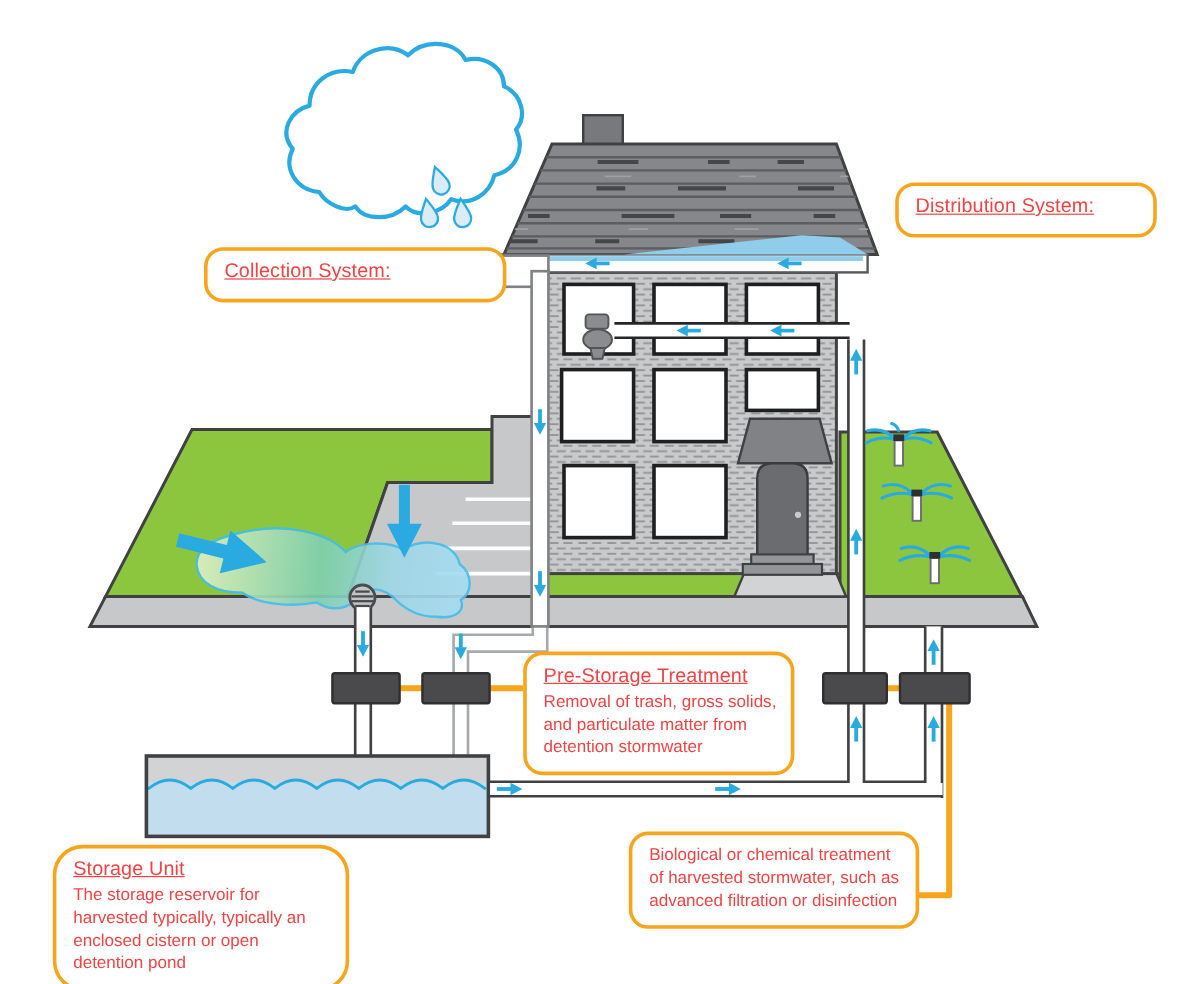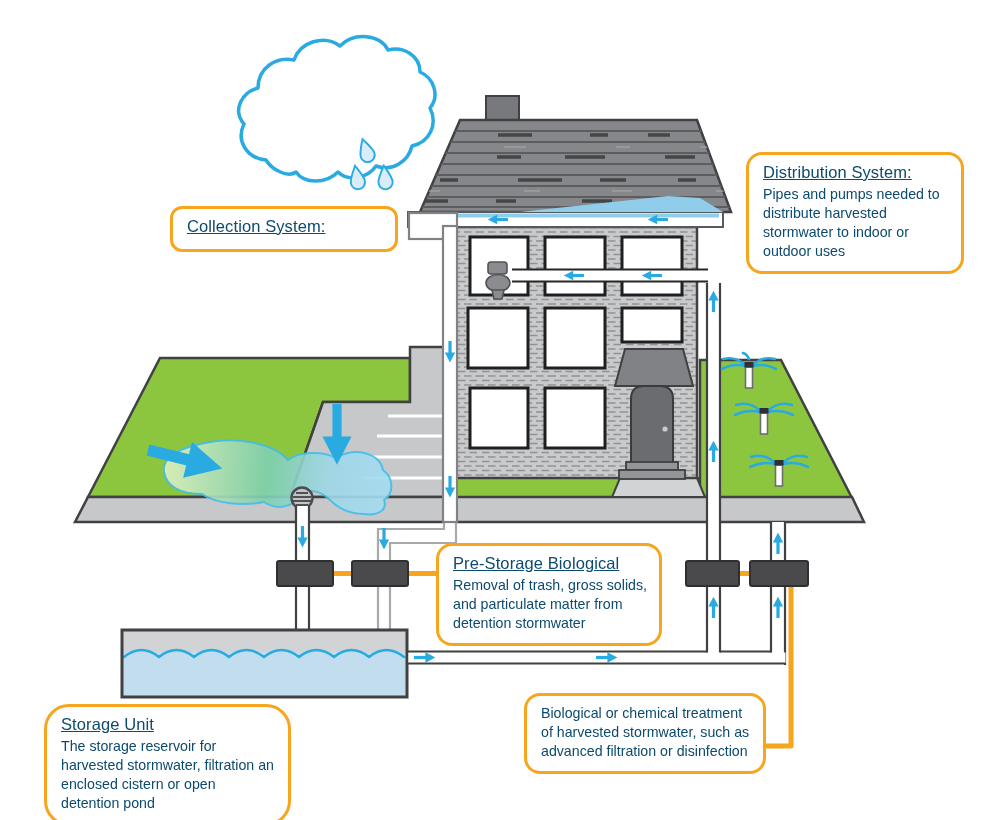--- a/index.html
+++ b/index.html
@@ -1,20 +1,20 @@
 <!DOCTYPE html>
 <html style="--orange: #F7A51C; --blue: #29ABE2; --green: #8CC63F; --roof: #85878A; --wall: #C9CACC; --dark: #4A4A4C; --tankwater: #C2DDEE; --puddle_green: #7FD0B2; --puddle_blue: #A5DCF2;"><head>
 <meta charset="utf-8">
 <style>
   html,body{margin:0;padding:0;background:#fff;}
   #stage{position:relative;width:983px;height:820px;background:#fff;overflow:hidden;
          font-family:"Liberation Sans",sans-serif;}
   svg{position:absolute;left:0;top:0;}
   .note{position:absolute;background:#fff;border:3.5px solid var(--orange,#F7A51C);
-        border-radius:16px;padding:8px 12px 10px 14px;color:#0c4a6e;box-sizing:border-box;}
+        border-radius:16px;padding:8px 12px 10px 14px;color:#ef4444;box-sizing:border-box;}
   .note h3{margin:0 0 3px 0;font-size:16.5px;font-weight:400;text-decoration:underline;
            letter-spacing:.1px;}
   .note p{margin:0;font-size:14.2px;line-height:1.33;}
   
   .lawn{fill:var(--green,#8CC63F);stroke:#414042;stroke-width:2.5;}
   .pave{fill:#C7C8CA;stroke:#414042;stroke-width:2.5;}
   .curb{fill:#C7C8CA;stroke:#414042;stroke-width:2.5;}
   .walk{fill:#D1D3D4;stroke:#414042;stroke-width:2;}
   .win{fill:#fff;stroke:#1F1F21;stroke-width:3;}
   .darkbox{fill:var(--dark,#4A4A4C);stroke:#2F2F31;stroke-width:2;}
@@ -238,36 +238,35 @@
       <rect x="-4.5" y="0" width="9" height="5.5" fill="#2F3031"></rect>
     </g>
     <g transform="translate(779,460)">
       <path class="bluestroke" stroke-width="2.6" d="M-5,2 q-10,-9 -23,-5 M-4,4 q-13,-3 -25,3 M5,2 q10,-9 23,-5 M4,4 q13,-3 25,3"></path>
       <rect x="-3.5" y="5" width="7" height="21" fill="#fff" stroke="#6D6E71" stroke-width="1.6"></rect>
       <rect x="-4.5" y="0" width="9" height="5.5" fill="#2F3031"></rect>
     </g>
   </g>
 </svg>
 
-<div class="note" style="left:170px;top:206px;width:228px;border-radius:12px;">
+<div class="note" style="left:170px;top:206px;width:252px;">
   <h3>Collection System:</h3>
 </div>
 
 <div class="note" style="left:746px;top:152px;width:218px;">
   <h3>Distribution System:</h3>
-  <p>Pipes and pumps needed to distribute harvested stormwater to indoor or outdoor uses</p>
 </div>
 
 <div class="note" style="left:436px;top:543px;width:226px;">
-  <h3>Pre-Storage Biological</h3>
+  <h3>Pre-Storage Treatment</h3>
   <p>Removal of trash, gross solids, and particulate matter from detention stormwater</p>
 </div>
 
 <div class="note" style="left:44px;top:704px;width:247px;border-radius:25px;">
   <h3>Storage Unit</h3>
-  <p>The storage reservoir for harvested stormwater, filtration an enclosed cistern or open detention pond</p>
+  <p>The storage reservoir for harvested typically, typically an enclosed cistern or open detention pond</p>
 </div>
 
 <div class="note" style="left:524px;top:693px;width:242px;">
   <p>Biological or chemical treatment of harvested stormwater, such as advanced filtration or disinfection</p>
 </div>
 
 </div>
 
 </body></html>

